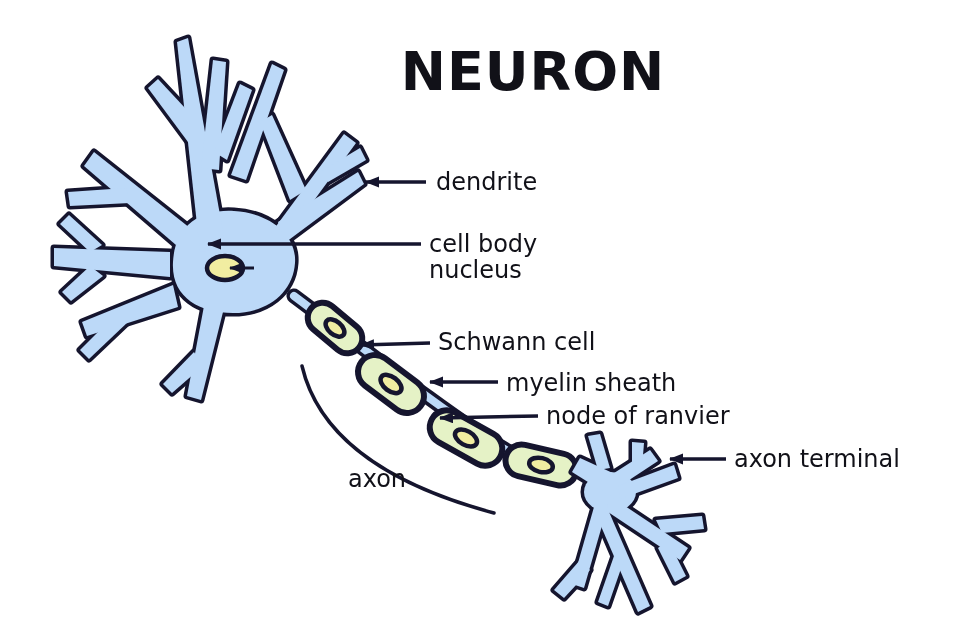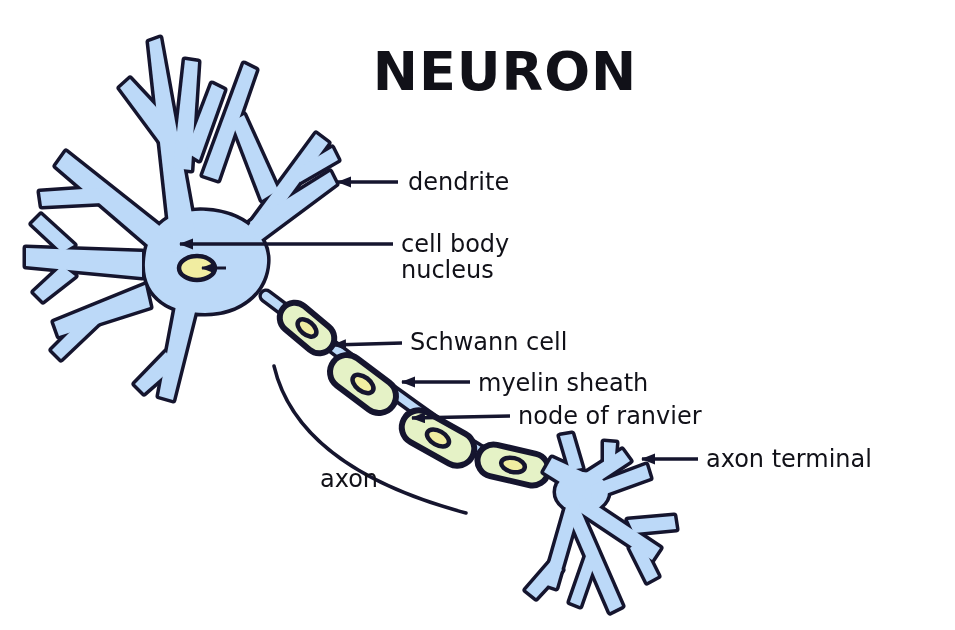--- a/index.html
+++ b/index.html
@@ -4,20 +4,21 @@
 <style>
   * { margin: 0; padding: 0; box-sizing: border-box; }
   html, body { background: #ffffff; }
   .stage {
     position: relative;
     width: 955px;
     height: 630px;
     background: var(--background, #ffffff);
     overflow: hidden;
     font-family: "DejaVu Sans", sans-serif;
+    padding-left: 28px;
   }
   svg { display: block; }
 
   
   .paint-outline {
     stroke: var(--outline, #15152e);
     stroke-width: 7;
     fill: var(--cell_fill, #bcd9f8);
     stroke-linejoin: round;
     stroke-linecap: round;

